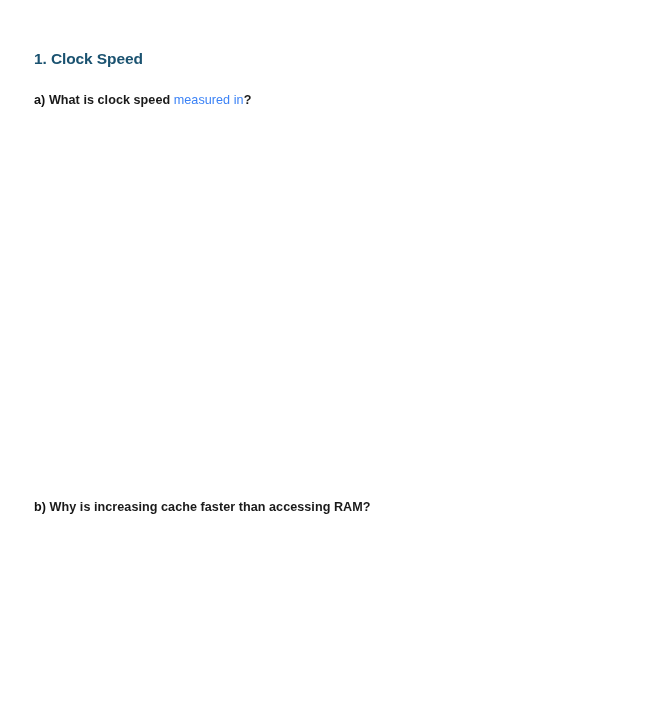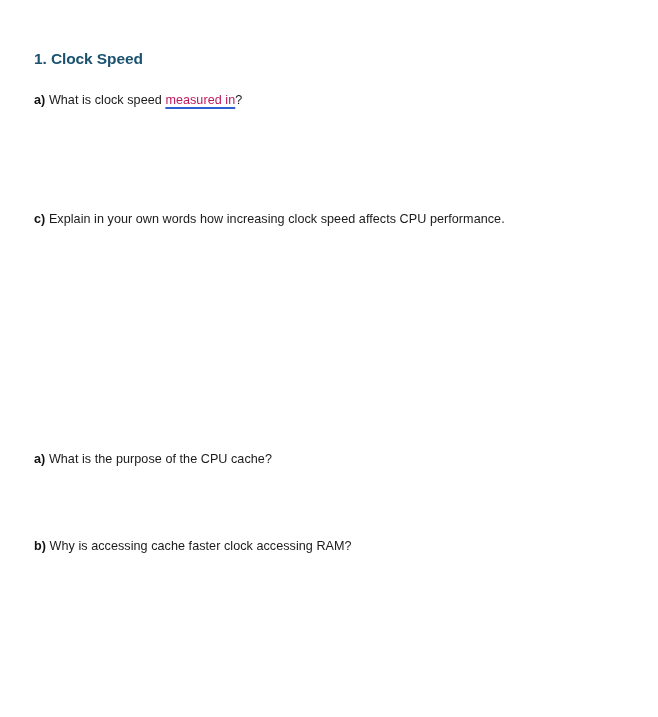--- a/index.html
+++ b/index.html
@@ -48,35 +48,34 @@
     margin: 0;
     letter-spacing: 0.05px;
   }
 
   .q-label {
     font-weight: bold;
     color: #111111;
   }
 
   .q-text {
-    font-weight: normal;
+    font-weight: bold;
   }
 
   
   .gap-sm { height: 44px; }
   .gap-md { height: 56px; }
   .gap-lg { height: 68px; }
   .gap-xl { height: 86px; }
 
   .after-heading { height: 22px; }
 
   
   .underlined {
-    color: #be185d;
-    text-decoration: underline;
+    color: #3b82f6;
     text-decoration-color: #2f5fd0;
     text-decoration-thickness: 1.6px;
     text-underline-offset: 2.5px;
   }
 </style>
 </head>
 <body>
 
 <div class="worksheet">
 
@@ -86,36 +85,34 @@
 
     <div class="after-heading"></div>
 
     <p class="question"><span class="q-label">a)</span> <span class="q-text">What is clock speed </span><span class="underlined">measured in</span><span class="q-text">?</span></p>
 
     <div class="gap-md"></div>
 
 
     <div class="gap-sm"></div>
 
-    <p class="question"><span class="q-label">c)</span> <span class="q-text">Explain in your own words how increasing clock speed affects CPU performance.</span></p>
 
     <div class="gap-xl"></div>
 
   </div>
 
   <div class="section sec2">
 
 
     <div class="after-heading"></div>
 
-    <p class="question"><span class="q-label">a)</span> <span class="q-text">What is the purpose of the CPU cache?</span></p>
 
     <div class="gap-lg"></div>
 
-    <p class="question"><span class="q-label">b)</span> <span class="q-text">Why is accessing cache faster clock accessing RAM?</span></p>
+    <p class="question"><span class="q-label">b)</span> <span class="q-text">Why is increasing cache faster than accessing RAM?</span></p>
 
     <div class="gap-sm"></div>
 
 
     <div class="gap-xl"></div>
 
   </div>
 
 </div>
 

